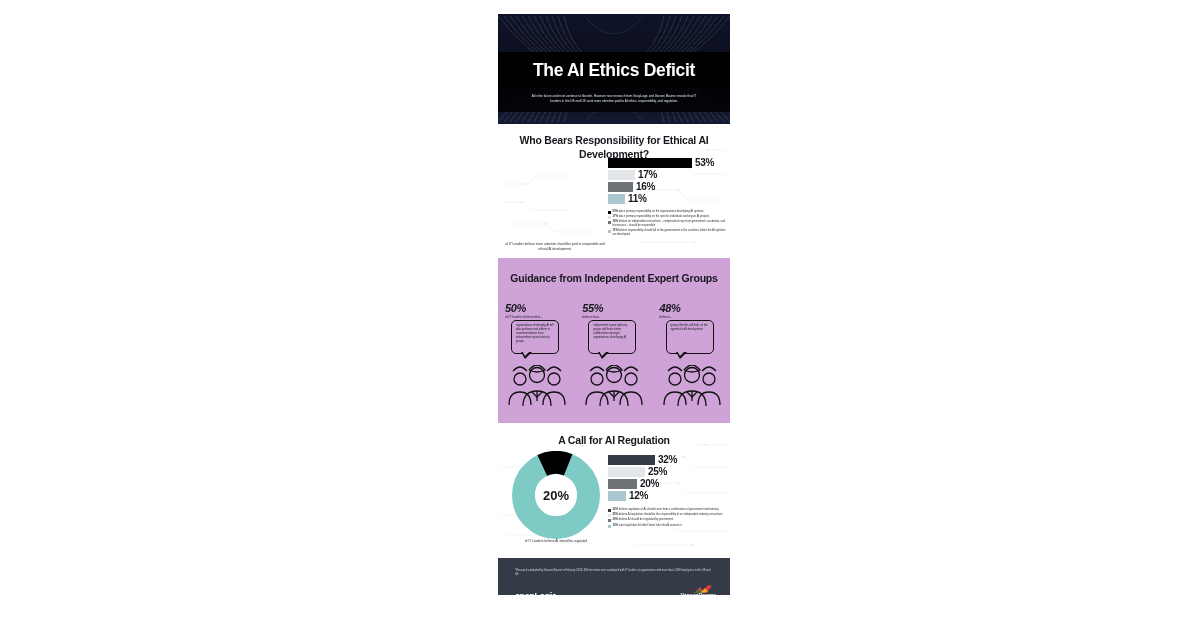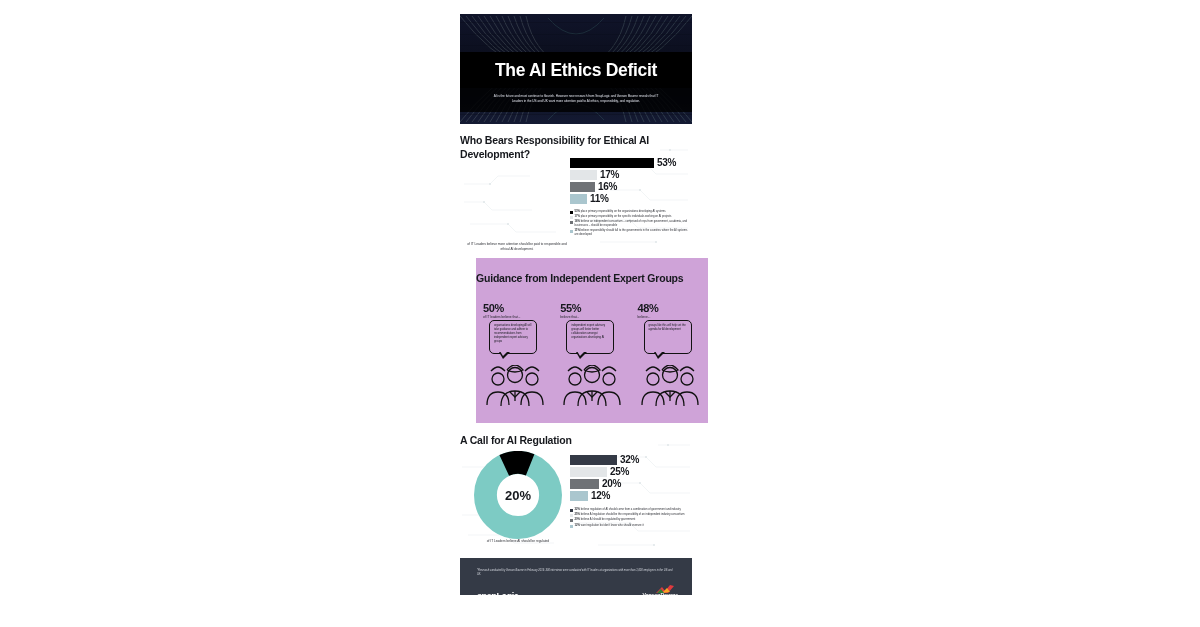--- a/index.html
+++ b/index.html
@@ -4,21 +4,21 @@
 <style>
   * { box-sizing: border-box; margin: 0; padding: 0; }
   html, body {
     width: 1200px; height: 627px;
     background: #ffffff;
     font-family: "Liberation Sans", sans-serif;
     overflow: hidden;
   }
   #infographic {
     position: absolute;
-    left: 460px; top: 14px;
+    left: 498px; top: 14px;
     width: 232px; height: 599px;
     background: #ffffff;
   }
 
   
   .hero {
     position: relative;
     width: 232px; height: 110px;
     background: #0c0f1c;
     overflow: hidden;
@@ -45,21 +45,21 @@
     text-align: center;
     color: #e6e9f2;
     font-size: 3.1px;
     line-height: 1.55;
     z-index: 5;
   }
 
   
   .section { position: relative; width: 232px; background: #fff; }
   .sec-title {
-    text-align: left;
+    text-align: center;
     font-size: 10.5px;
     font-weight: bold;
     color: #16181d;
     line-height: 1.32;
     letter-spacing: -0.2px;
   }
   .circuit { position: absolute; inset: 0; pointer-events: none; }
 
   
   .donut-wrap { position: relative; }
@@ -89,24 +89,23 @@
   .legend-row { display: flex; align-items: flex-start; margin-bottom: 1.2px; }
   .legend-swatch { width: 3px; height: 3px; margin-top: 1px; margin-right: 1.6px; flex: 0 0 auto; }
   .legend-text { font-size: 2.7px; line-height: 1.42; color: #2b2d33; }
   .legend-text b { font-weight: bold; }
 
   
   .purple {
     position: relative;
     width: 232px; height: 165px;
     background: #cfa3d8;
-    margin-left: 16px;
   }
   .purple .sec-title { padding-top: 14px; }
-  .cols { position: absolute; top: 44px; left: 0; width: 264px; display: flex; }
+  .cols { position: absolute; top: 44px; left: 0; width: 264px; display: flex; font-style: italic; }
   .col { width: 77.3px; padding-left: 7px; position: relative; }
   .col-pct { font-size: 11px; font-weight: bold; color: #16181d; letter-spacing: -0.4px; }
   .col-sub { font-size: 3.2px; color: #1c1e22; margin-top: 1px; }
   .bubble {
     position: absolute; top: 18px; left: 13px;
     width: 48px; height: 34px;
     border: 1.1px solid #111;
     border-radius: 5px;
     background: #cfa3d8;
     padding: 3px 4px;

